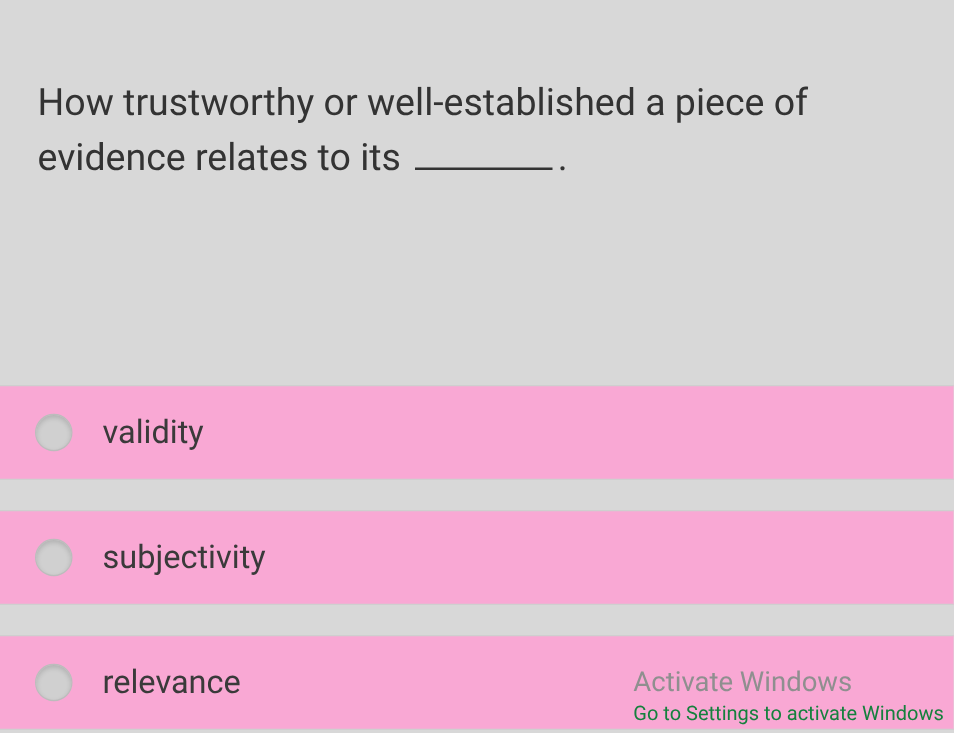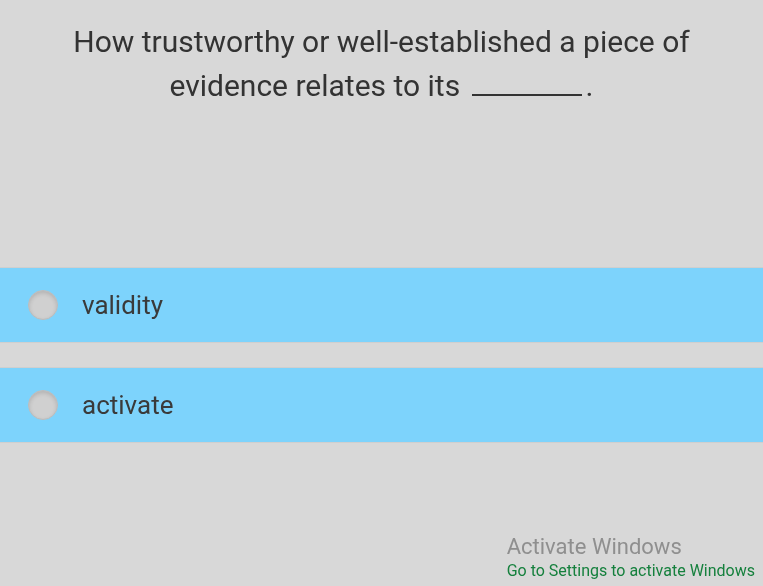--- a/index.html
+++ b/index.html
@@ -14,36 +14,37 @@
       font-family: -apple-system, BlinkMacSystemFont, "Segoe UI", Roboto, "Helvetica Neue", Arial, sans-serif;
       overflow: hidden;
       position: relative;
     }
     .question-area {
       padding: 20px 30px 10px 30px;
     }
     .question-text {
       font-size: 30px;
       color: #333;
-      text-align: center;
+      text-align: left;
       line-height: 1.45;
       font-weight: 400;
+      margin-top: 41px;
     }
     .blank {
       display: inline-block;
       border-bottom: 2px solid #333;
       width: 110px;
       vertical-align: baseline;
       margin: 0 4px;
     }
     .options-area {
       margin-top: 150px;
     }
     .option-row {
-      background: #7dd3fc;
+      background: #f9a8d4;
       border-top: 1px solid #cfcfcf;
       border-bottom: 1px solid #cfcfcf;
       margin-bottom: 24px;
       padding: 22px 28px;
       display: flex;
       align-items: center;
       cursor: pointer;
       text-align: right;
     }
     .option-row:last-child {
@@ -91,20 +92,24 @@
   </p>
 </div>
 
 <div class="options-area">
   <div class="option-row">
     <span class="radio-circle"></span>
     <span class="option-label">validity</span>
   </div>
   <div class="option-row">
     <span class="radio-circle"></span>
-    <span class="option-label">activate</span>
+    <span class="option-label">subjectivity</span>
+  </div>
+  <div class="option-row">
+    <span class="radio-circle"></span>
+    <span class="option-label">relevance</span>
   </div>
 </div>
 
 <div class="watermark">
   <div class="line1">Activate Windows</div>
   <div class="line2">Go to Settings to activate Windows</div>
 </div>
 
 </body></html>

